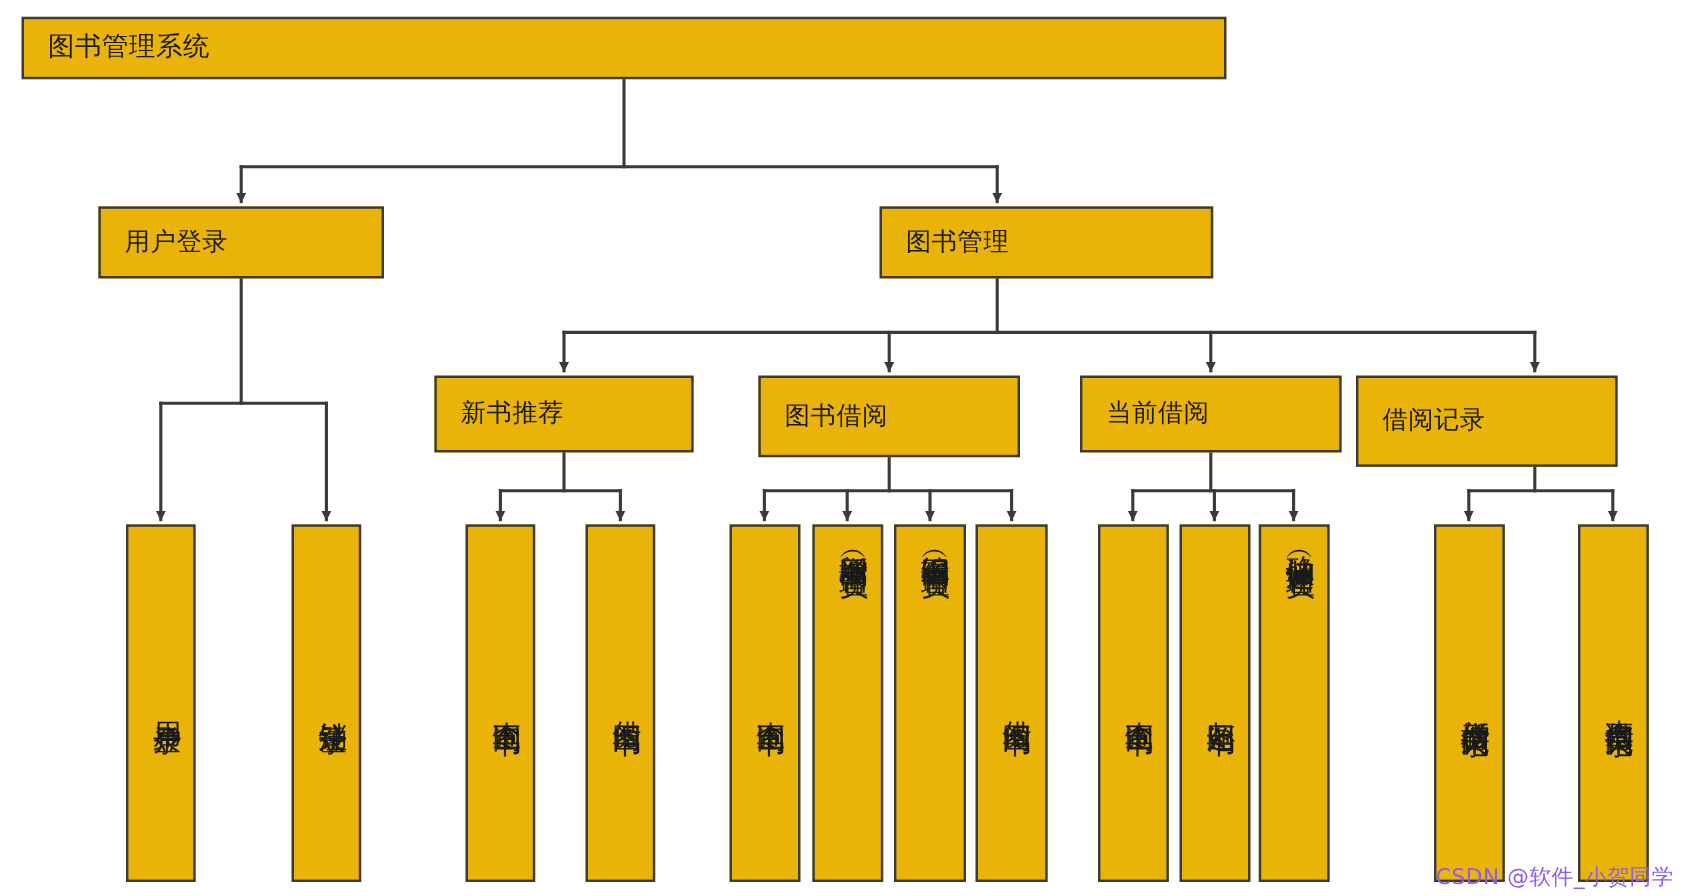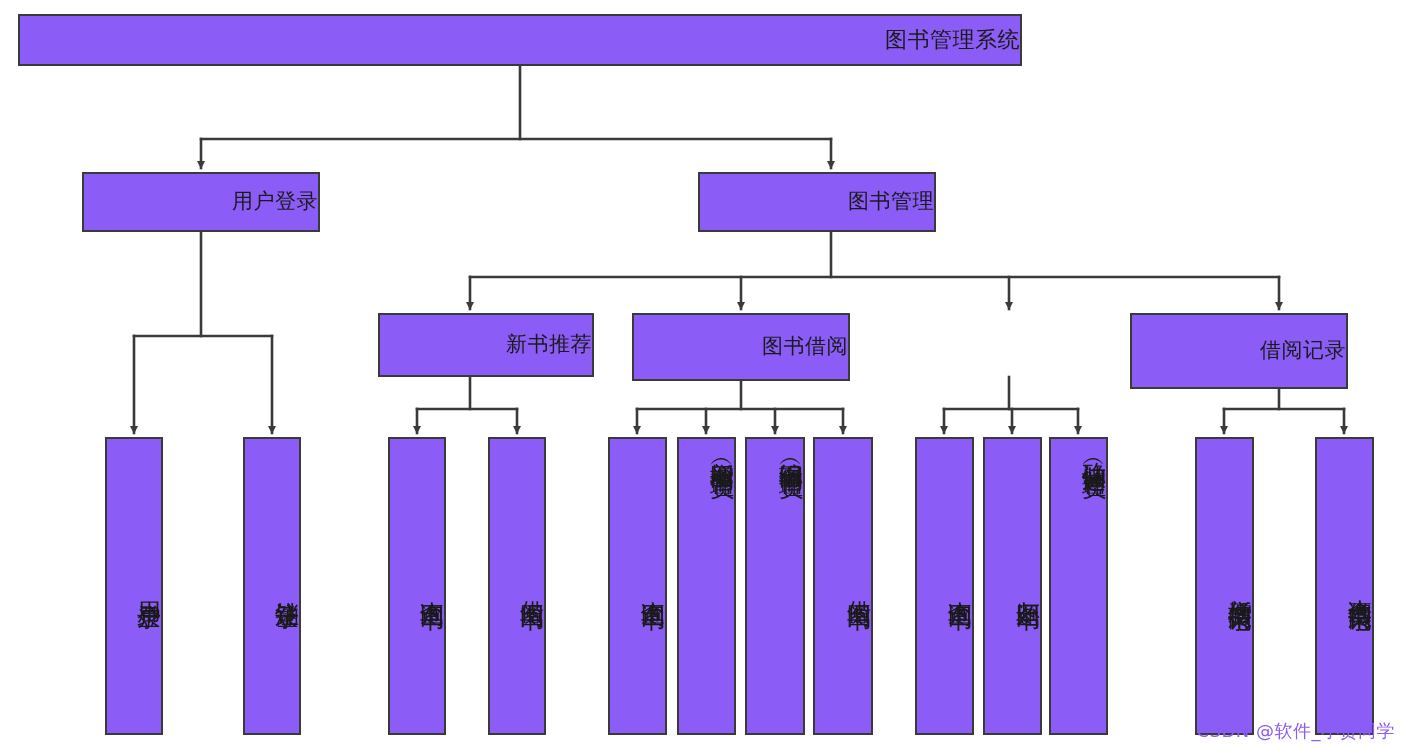--- a/index.html
+++ b/index.html
@@ -22,25 +22,25 @@
     position: absolute;
     left: 0;
     top: 0;
     width: 1405px;
     height: 747px;
     pointer-events: none;
   }
   .node {
     position: absolute;
     box-sizing: border-box;
-    background: #8b5cf6;
+    background: #eab308;
     border: 2px solid #3a3a3a;
     display: flex;
     align-items: center;
-    justify-content: flex-end;
+    justify-content: flex-start;
     color: #1a1a1a;
     padding-left: 20px;
   }
   .node-label {
     display: block;
     text-align: center;
     line-height: 1.12;
     letter-spacing: 0.5px;
   }
   .node.root .node-label   { font-size: 22px; }
@@ -131,30 +131,33 @@
     </g>
   </svg>
 
   <div class="node root" style="left:18px; top:14px; width:1004px; height:52px;">
     <span class="node-label">图书管理系统</span>
   </div>
 
   <div class="node level2" style="left:82px; top:172px; width:238px; height:60px;">
     <span class="node-label">用户登录</span>
   </div>
-  <div class="node level2" style="left:698px; top:172px; width:238px; height:60px;">
+  <div class="node level2" style="left:733px; top:172px; width:278px; height:60px;">
     <span class="node-label">图书管理</span>
   </div>
 
-  <div class="node level3" style="left:362px; top:313px; width:216px; height:64px;margin-left:16px;">
+  <div class="node level3" style="left:362px; top:313px; width:216px; height:64px;">
     <span class="node-label">新书推荐</span>
   </div>
   <div class="node level3" style="left:632px; top:313px; width:218px; height:68px;">
     <span class="node-label">图书借阅</span>
   </div>
+  <div class="node level3" style="left:900px; top:313px; width:218px; height:64px;">
+    <span class="node-label">当前借阅</span>
+  </div>
   <div class="node level3" style="left:1130px; top:313px; width:218px; height:76px;">
     <span class="node-label">借阅记录</span>
   </div>
 
   <div class="node leaf align-center" style="left:105px; top:437px; width:58px; height:298px;">
     <span class="node-label">用户登录</span>
   </div>
   <div class="node leaf align-center" style="left:243px; top:437px; width:58px; height:298px;">
     <span class="node-label">注销登录</span>
   </div>

